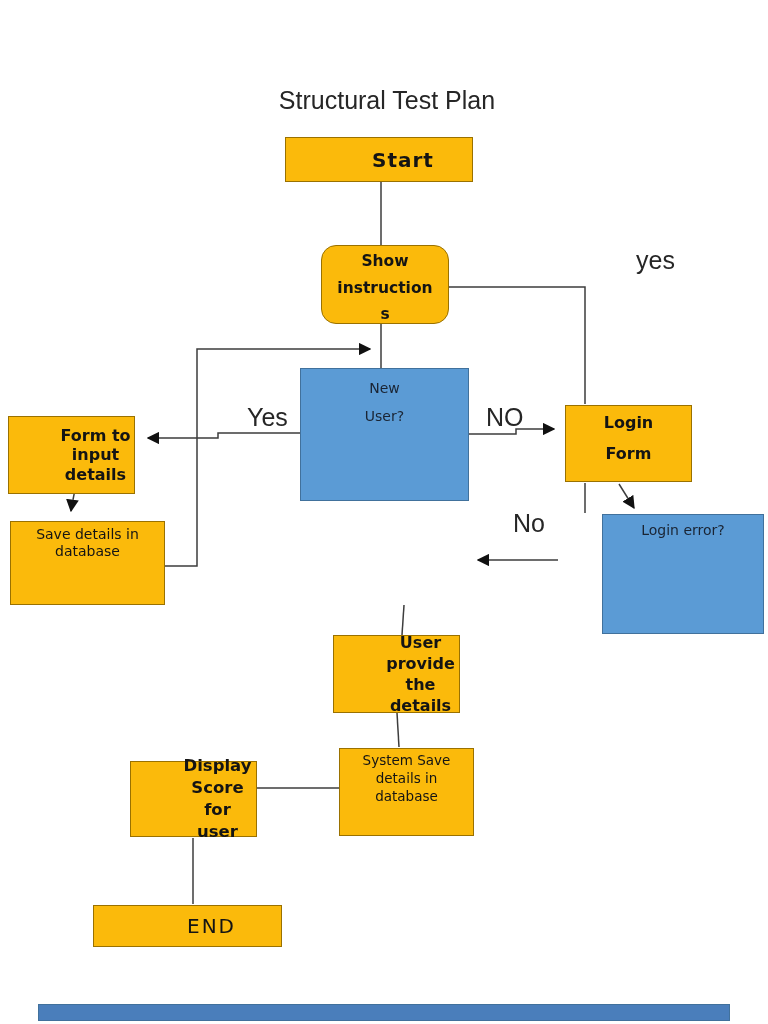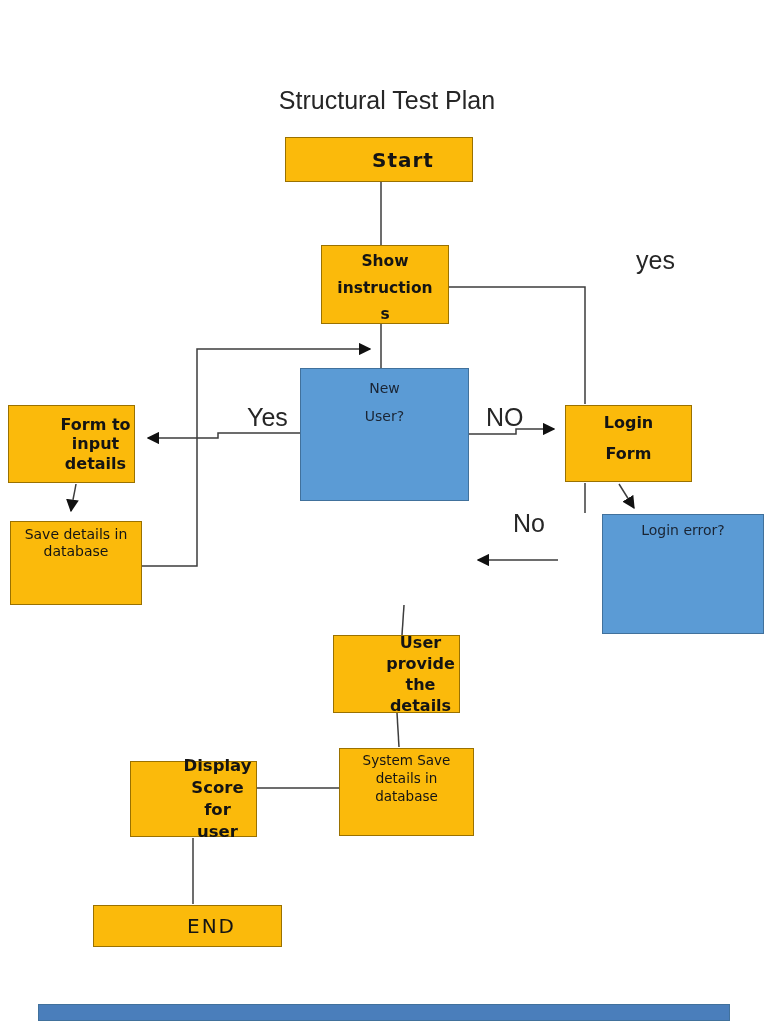--- a/index.html
+++ b/index.html
@@ -21,25 +21,25 @@
     border:1.6px solid var(--process-border,#9A7100);
   }
   .decision {
     background:var(--decision-fill,#5B9BD5);
     border:1.5px solid var(--decision-border,#41719C);
     color:#1A2433;
   }
   .vc { display:flex; align-items:center; justify-content:center;padding-left:48px; }
 
   #n-start        { left:285px; top:137px; width:188px; height:45px; font-size:20px; font-weight:bold; letter-spacing:1px; }
-  #n-show         { left:321px; top:245px; width:128px; height:79px; font-size:15.5px; font-weight:bold; line-height:1.72; padding-top:2px; }
+  #n-show         { left:321px; top:245px; width:128px; height:79px; font-size:15.5px; font-weight:bold; line-height:1.72; padding-top:2px;border-radius:15px; }
   #n-newuser      { left:300px; top:368px; width:169px; height:133px; font-size:14px; line-height:2.0; padding-top:5px; }
   #n-loginform    { left:565px; top:405px; width:127px; height:77px; font-size:16px; font-weight:bold; line-height:1.95; padding-top:1px; }
-  #n-forminput    { left:8px;   top:405px; width:127px; height:78px; font-size:16px; font-weight:bold; line-height:1.22; }
-  #n-savedetails  { left:10px;  top:521px; width:132px; height:84px; font-size:14px; line-height:1.18; padding-top:4px;text-align:center; }
+  #n-forminput    { left:8px;   top:416px; width:127px; height:78px; font-size:16px; font-weight:bold; line-height:1.22; }
+  #n-savedetails  { left:10px;  top:521px; width:155px; height:84px; font-size:14px; line-height:1.18; padding-top:4px;text-align:center; }
   #n-loginerror   { left:558px; top:514px; width:162px; height:120px; font-size:14px; padding-top:7px;margin-left:44px; }
   #n-systemask    { left:342px; top:530px; width:126px; height:75px; font-size:12.5px; line-height:1.28; padding-top:3px; }
   #n-userprovide  { left:333px; top:635px; width:127px; height:78px; font-size:16px; font-weight:bold; line-height:1.32; }
   #n-systemsave   { left:339px; top:748px; width:135px; height:88px; font-size:13.5px; line-height:1.32; padding-top:3px; }
   #n-displayscore { left:130px; top:761px; width:127px; height:76px; font-size:16.5px; font-weight:bold; line-height:1.32; }
   #n-end          { left:93px;  top:905px; width:189px; height:42px; font-size:20px; letter-spacing:2px; }
 
   .edge-label {
     position:absolute; font-family:"Liberation Sans", sans-serif;
     font-size:25px; color:#262626; white-space:nowrap;

